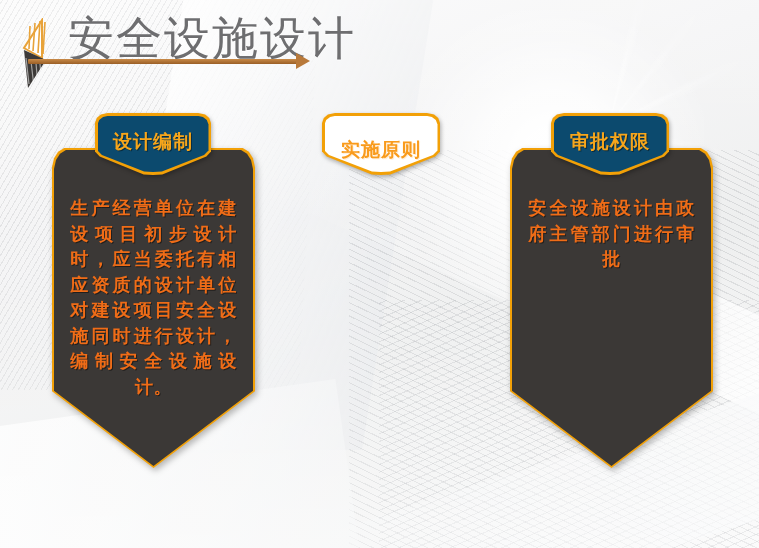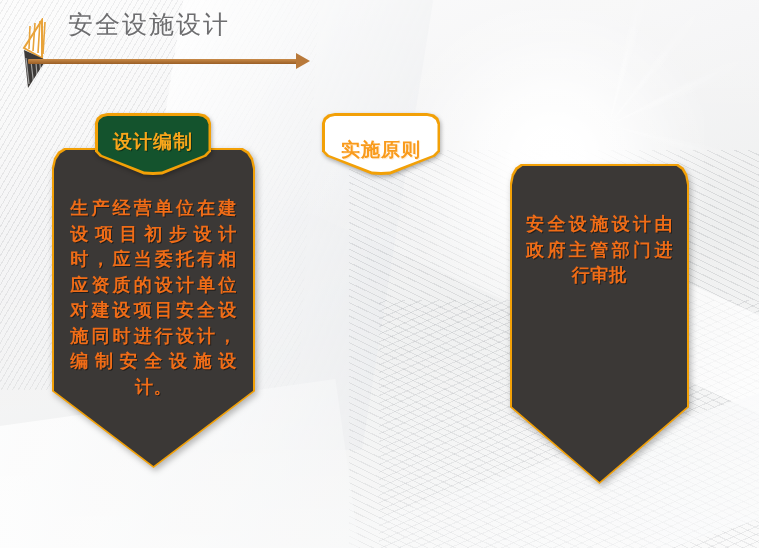--- a/index.html
+++ b/index.html
@@ -83,21 +83,21 @@
   .bg-veil{
     position:absolute;inset:0;
     background:linear-gradient(180deg,rgba(255,255,255,.35),rgba(255,255,255,.1) 40%,rgba(255,255,255,.45));
   }
 
   
   .header{position:absolute;left:0;top:0;width:759px;height:95px;}
   .title-text{
     position:absolute;left:68px;top:8px;
     font-family:Liberation Serif, serif;
-    font-size:25px;letter-spacing:2px;color:#6e6e70;
+    font-size:46px;letter-spacing:2px;color:#6e6e70;
     text-shadow:0 1px 0 rgba(255,255,255,.8);
     white-space:nowrap;
   }
   .arrow-line{
     position:absolute;left:28px;top:59px;width:272px;height:5px;
     background:linear-gradient(180deg,#c98a48,#9a5f26);
     border-radius:1px;
   }
   .arrow-head{
     position:absolute;left:296px;top:53px;width:0;height:0;
@@ -161,21 +161,21 @@
     background:#f2a007;
   }
   .tab-inner{
     position:absolute;left:2.5px;top:2.5px;right:2.5px;bottom:3px;
     -webkit-clip-path:polygon(0% 16%,1.5% 8%,5% 2.5%,11% 0%,89% 0%,95% 2.5%,98.5% 8%,100% 16%,
         100% 62%,96% 70%,58% 99%,50% 100%,42% 99%,4% 70%,0% 62%);
             clip-path:polygon(0% 16%,1.5% 8%,5% 2.5%,11% 0%,89% 0%,95% 2.5%,98.5% 8%,100% 16%,
         100% 62%,96% 70%,58% 99%,50% 100%,42% 99%,4% 70%,0% 62%);
     display:flex;align-items:flex-start;justify-content:center;
   }
-  .tab.dark .tab-inner{background:#14532d;}
+  .tab.dark .tab-inner{background:#0c4a6e;}
   .tab.light .tab-inner{background:#ffffff;align-items:center;}
   .tab-label{
     margin-top:13px;
     font-size:19px;font-weight:bold;letter-spacing:1px;
     color:#f7941e;white-space:nowrap;
   }
   .tab.dark .tab-label{color:#f7a61b;text-shadow:1px 1px 0 rgba(0,0,0,.4);}
   .tab.light .tab-label{color:#f99b1c;text-shadow:1px 1px 0 rgba(255,235,210,.9);}
 </style>
 </head>
@@ -222,20 +222,27 @@
   </div>
 
   <div class="tab light" style="left:322px;top:113px;width:118px;height:62px;">
     <div class="tab-shape">
       <div class="tab-inner">
         <span class="tab-label">实施原则</span>
       </div>
     </div>
   </div>
 
-  <div class="card dark" style="left:510px;top:164px;width:179px;height:320px;">
+  <div class="card dark" style="left:510px;top:148px;width:203px;height:320px;">
     <div class="card-body" style="height:320px;">
       <div class="card-inner"></div>
     </div>
     <div class="card-text" style="top:48px;">安全设施设计由政府主管部门进行审批</div>
   </div>
+  <div class="tab dark" style="left:551px;top:113px;width:118px;height:62px;">
+    <div class="tab-shape">
+      <div class="tab-inner">
+        <span class="tab-label">审批权限</span>
+      </div>
+    </div>
+  </div>
 
 </div>
 
 </body></html>

